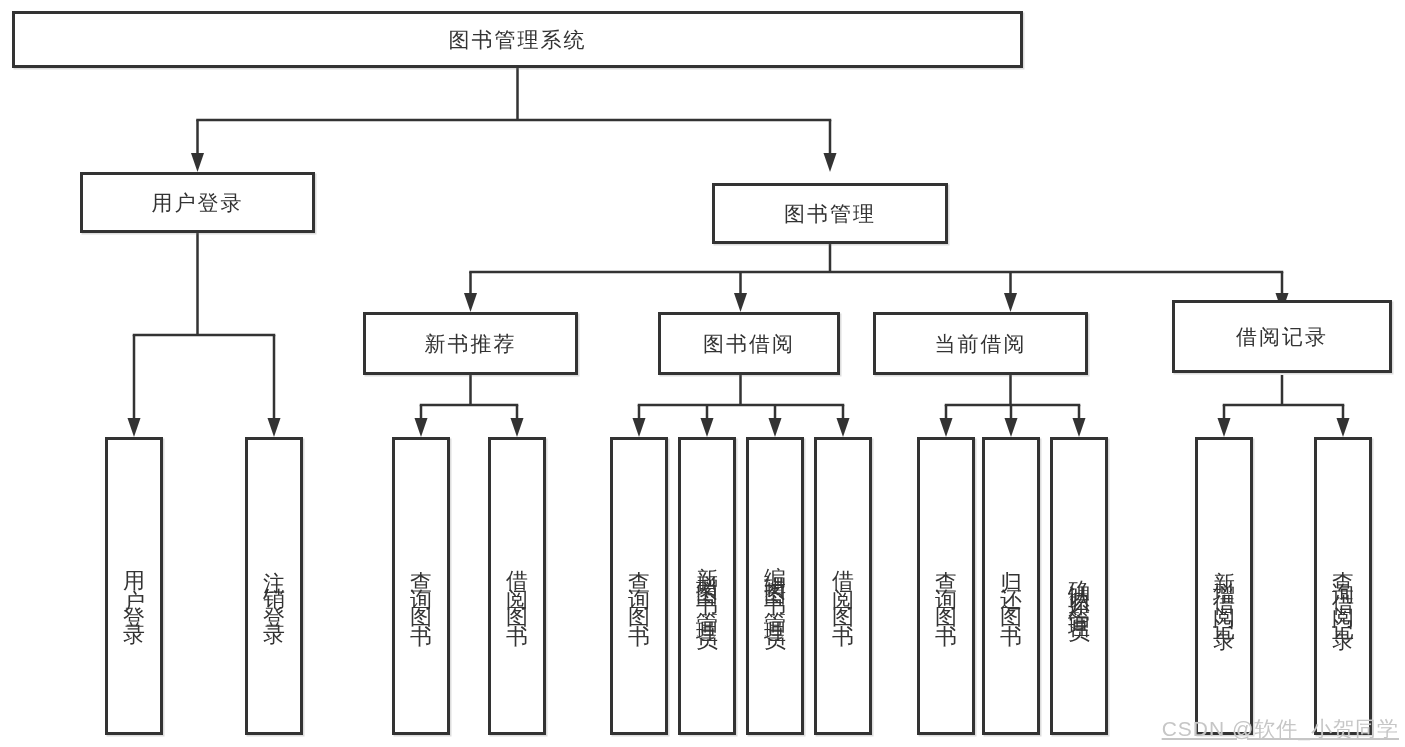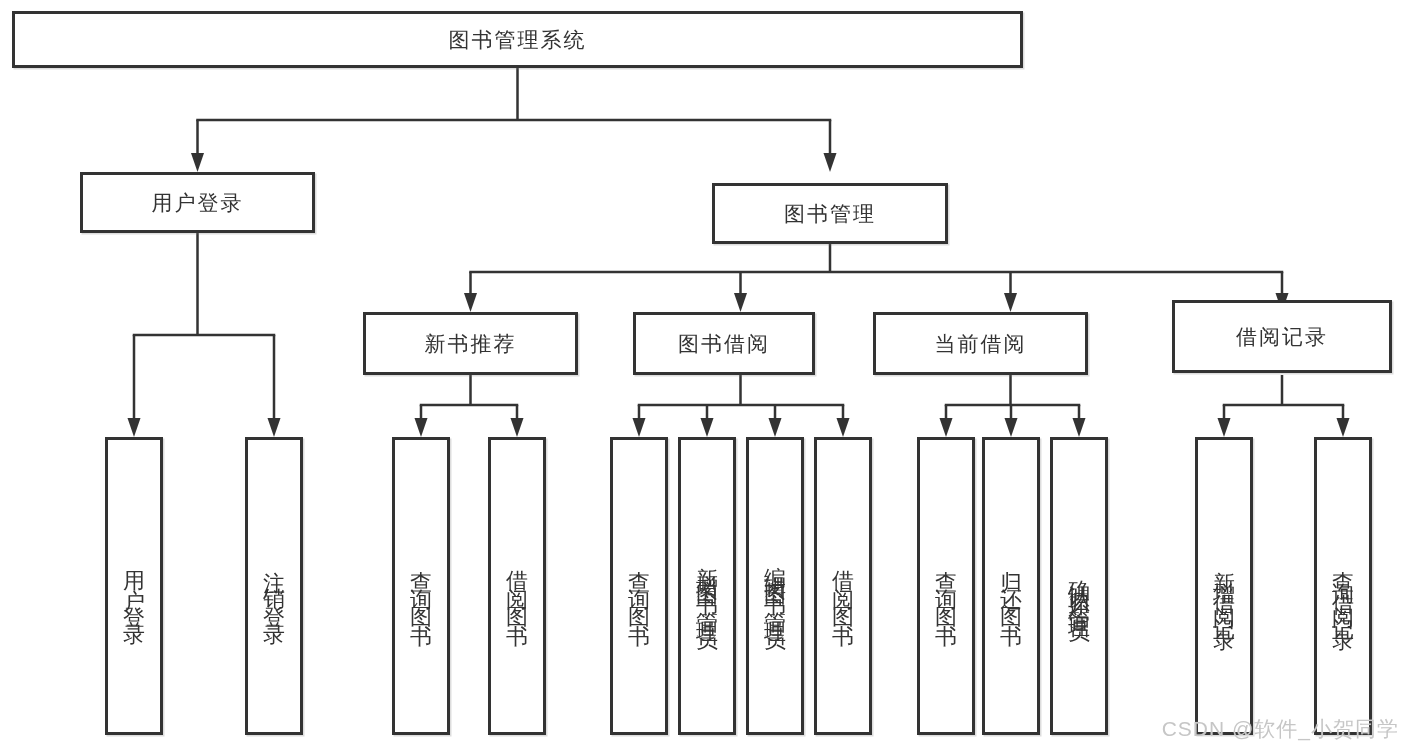--- a/index.html
+++ b/index.html
@@ -21,21 +21,21 @@
     font-size:21px;
     letter-spacing:2px;
     z-index:1;
     box-shadow:1.5px 1.5px 0 rgba(120,120,120,.25);
   }
   
   #n-root{left:12px;top:11px;width:1011px;height:57px;}
   #n-login{left:80px;top:172px;width:235px;height:61px;}
   #n-mgmt{left:712px;top:183px;width:236px;height:61px;}
   #n-l3-0{left:363px;top:312px;width:215px;height:63px;}
-  #n-l3-1{left:633px;top:312px;width:182px;height:63px;}
+  #n-l3-1{left:658px;top:312px;width:182px;height:63px;}
   #n-l3-2{left:873px;top:312px;width:215px;height:63px;}
   #n-l3-3{left:1172px;top:300px;width:220px;height:73px;}
   
   .leaf{
     top:437px;height:298px;width:58px;
     writing-mode:vertical-rl;text-orientation:mixed;
     font-size:22px;
     letter-spacing:18px;
     padding-top:6px;
   }
@@ -49,20 +49,21 @@
   #leaf-8{left:917px;} #leaf-9{left:982px;} #leaf-10{left:1050px;}
   #leaf-11{left:1195px;} #leaf-12{left:1314px;}
   .watermark{
     position:absolute;
     right:6px;bottom:4px;
     z-index:5;
     font-size:21px;
     color:#c6c6c6;
     letter-spacing:1px;
     text-shadow:0 0 1px rgba(255,255,255,.6);
+    text-decoration:underline;
   }
 </style>
 </head>
 <body>
 
 <div class="canvas">
 
   <svg class="wires" width="1405" height="747" viewBox="0 0 1405 747">
     <g stroke="#333" stroke-width="2.5" fill="none">
 

